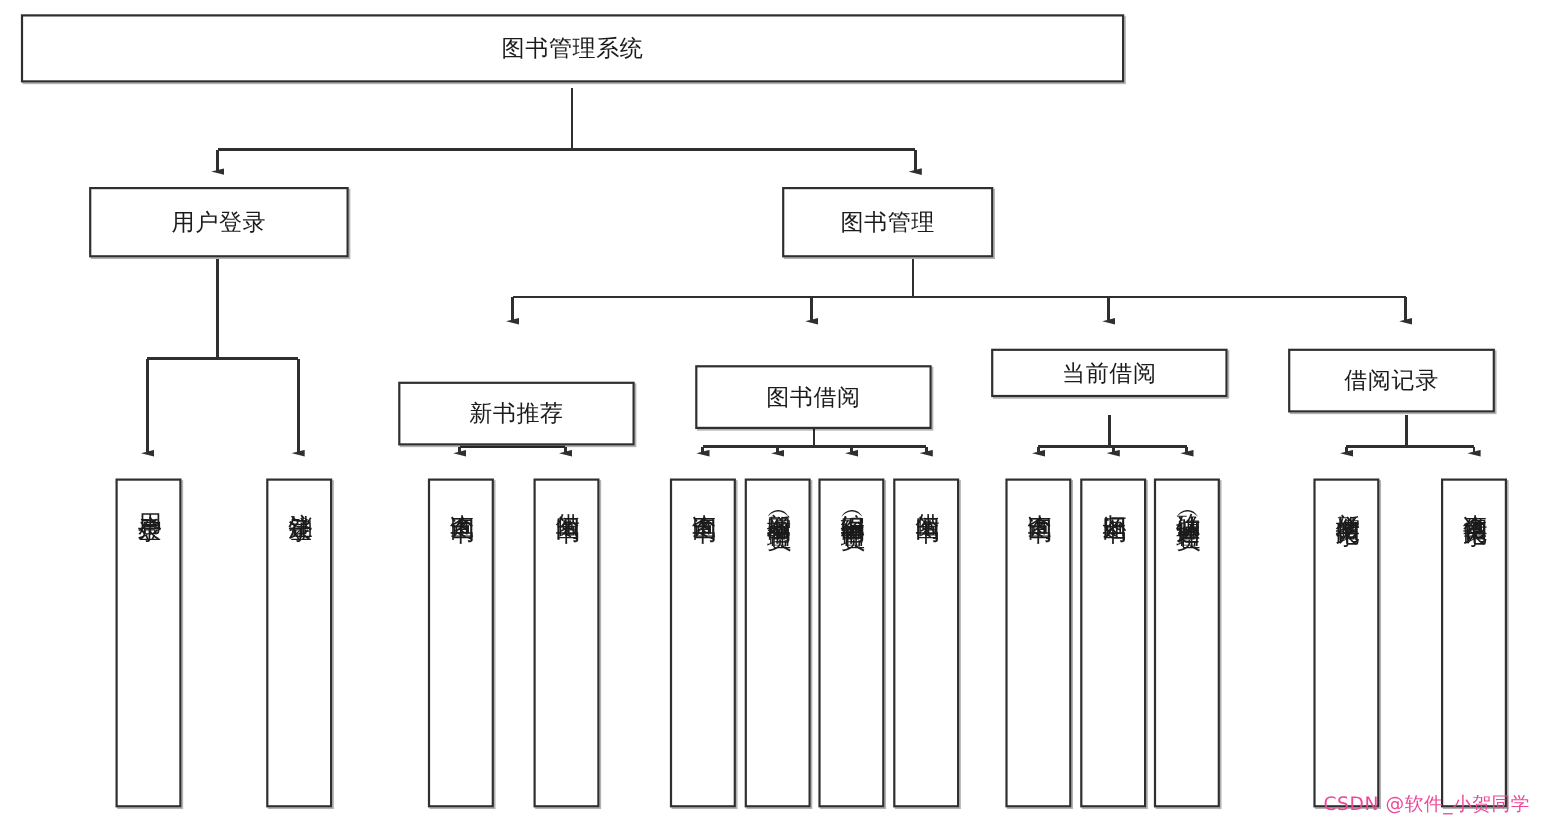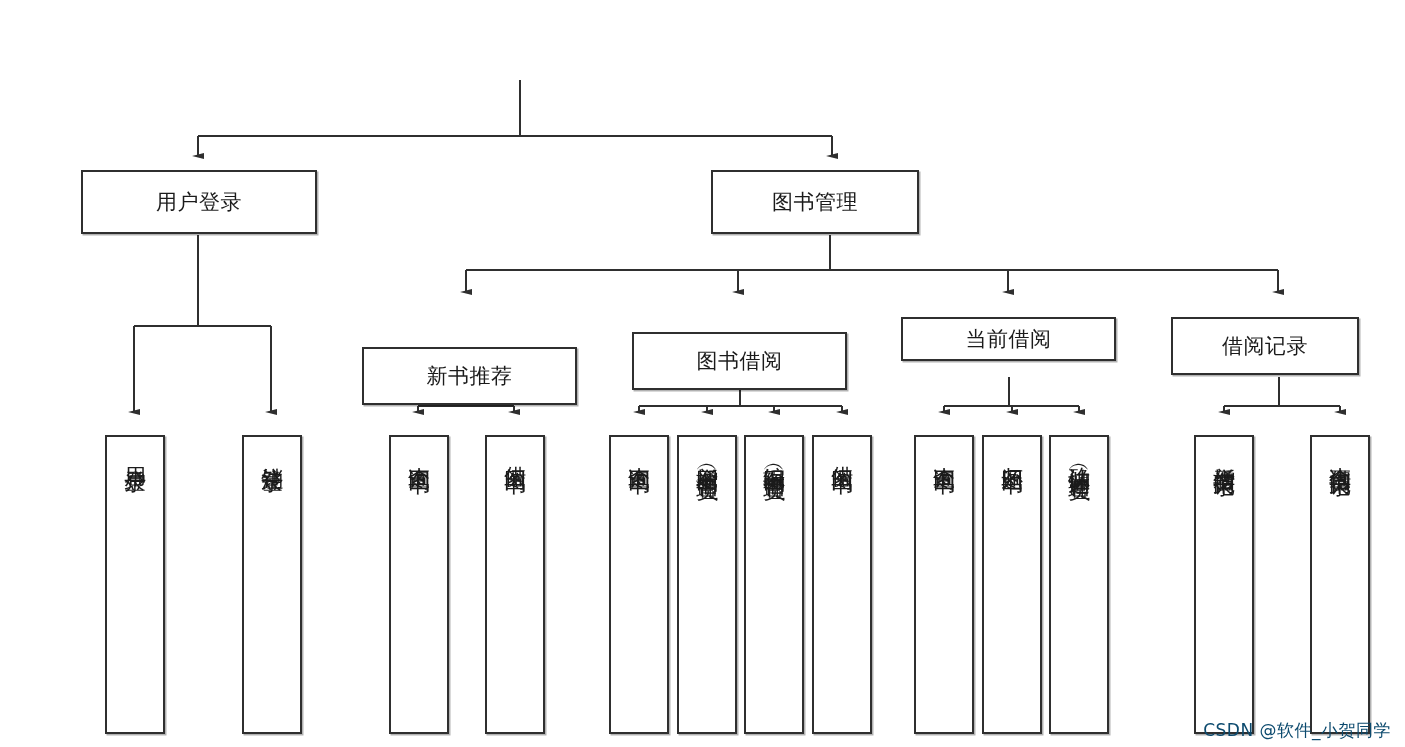--- a/index.html
+++ b/index.html
@@ -53,21 +53,21 @@
     font-size: 22px;
     line-height: 1.12;
     letter-spacing: 2px;
     white-space: normal;
     max-height: 100%;
   }
   .watermark {
     position: absolute;
     right: 14px;
     bottom: 5px;
-    color: #0c4a6e;
+    color: #ec4899;
     font-size: 17px;
     letter-spacing: 0.5px;
     white-space: nowrap;
     user-select: none;
   }
 </style>
 </head>
 <body>
 
 <div id="canvas">
@@ -116,25 +116,28 @@
       <path d="M1079,406 L1079,412" marker-end="url(#arrow)"></path>
 
       <path d="M1279,377 L1279,406"></path>
       <path d="M1224,406 L1340,406"></path>
       <path d="M1224,406 L1224,412" marker-end="url(#arrow)"></path>
       <path d="M1340,406 L1340,412" marker-end="url(#arrow)"></path>
 
     </g>
   </svg>
 
+  <div class="node" style="left:19px; top:13px; width:1003px; height:62px;">
+    <span class="label">图书管理系统</span>
+  </div>
 
   <div class="node" style="left:81px; top:170px; width:236px; height:64px;">
     <span class="label">用户登录</span>
   </div>
-  <div class="node" style="left:711px; top:170px; width:208px; height:64px;">
+  <div class="node" style="left:711px; top:170px; width:192px; height:64px;">
     <span class="label">图书管理</span>
   </div>
 
   <div class="node" style="left:362px; top:317px; width:215px; height:58px;margin-top:30px;">
     <span class="label">新书推荐</span>
   </div>
   <div class="node" style="left:632px; top:332px; width:215px; height:58px;">
     <span class="label">图书借阅</span>
   </div>
   <div class="node" style="left:901px; top:317px; width:215px; height:44px;">

